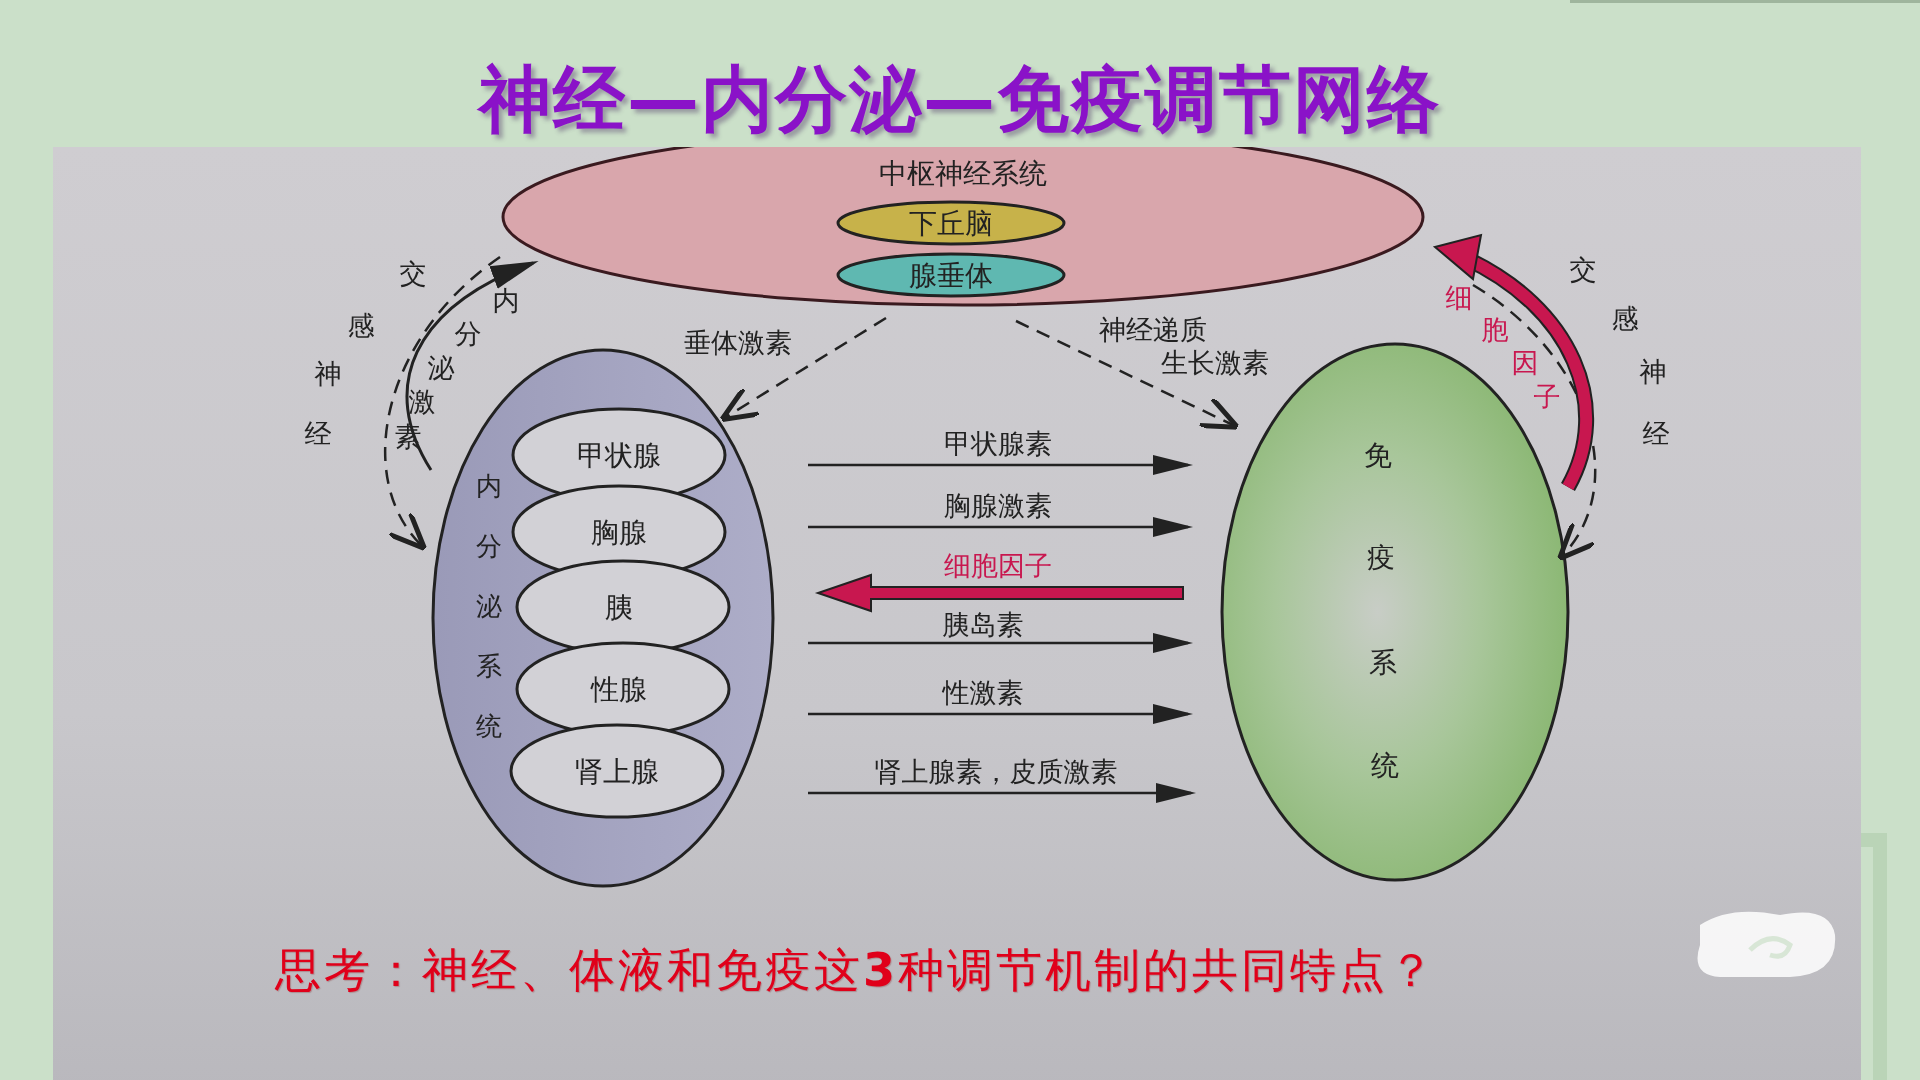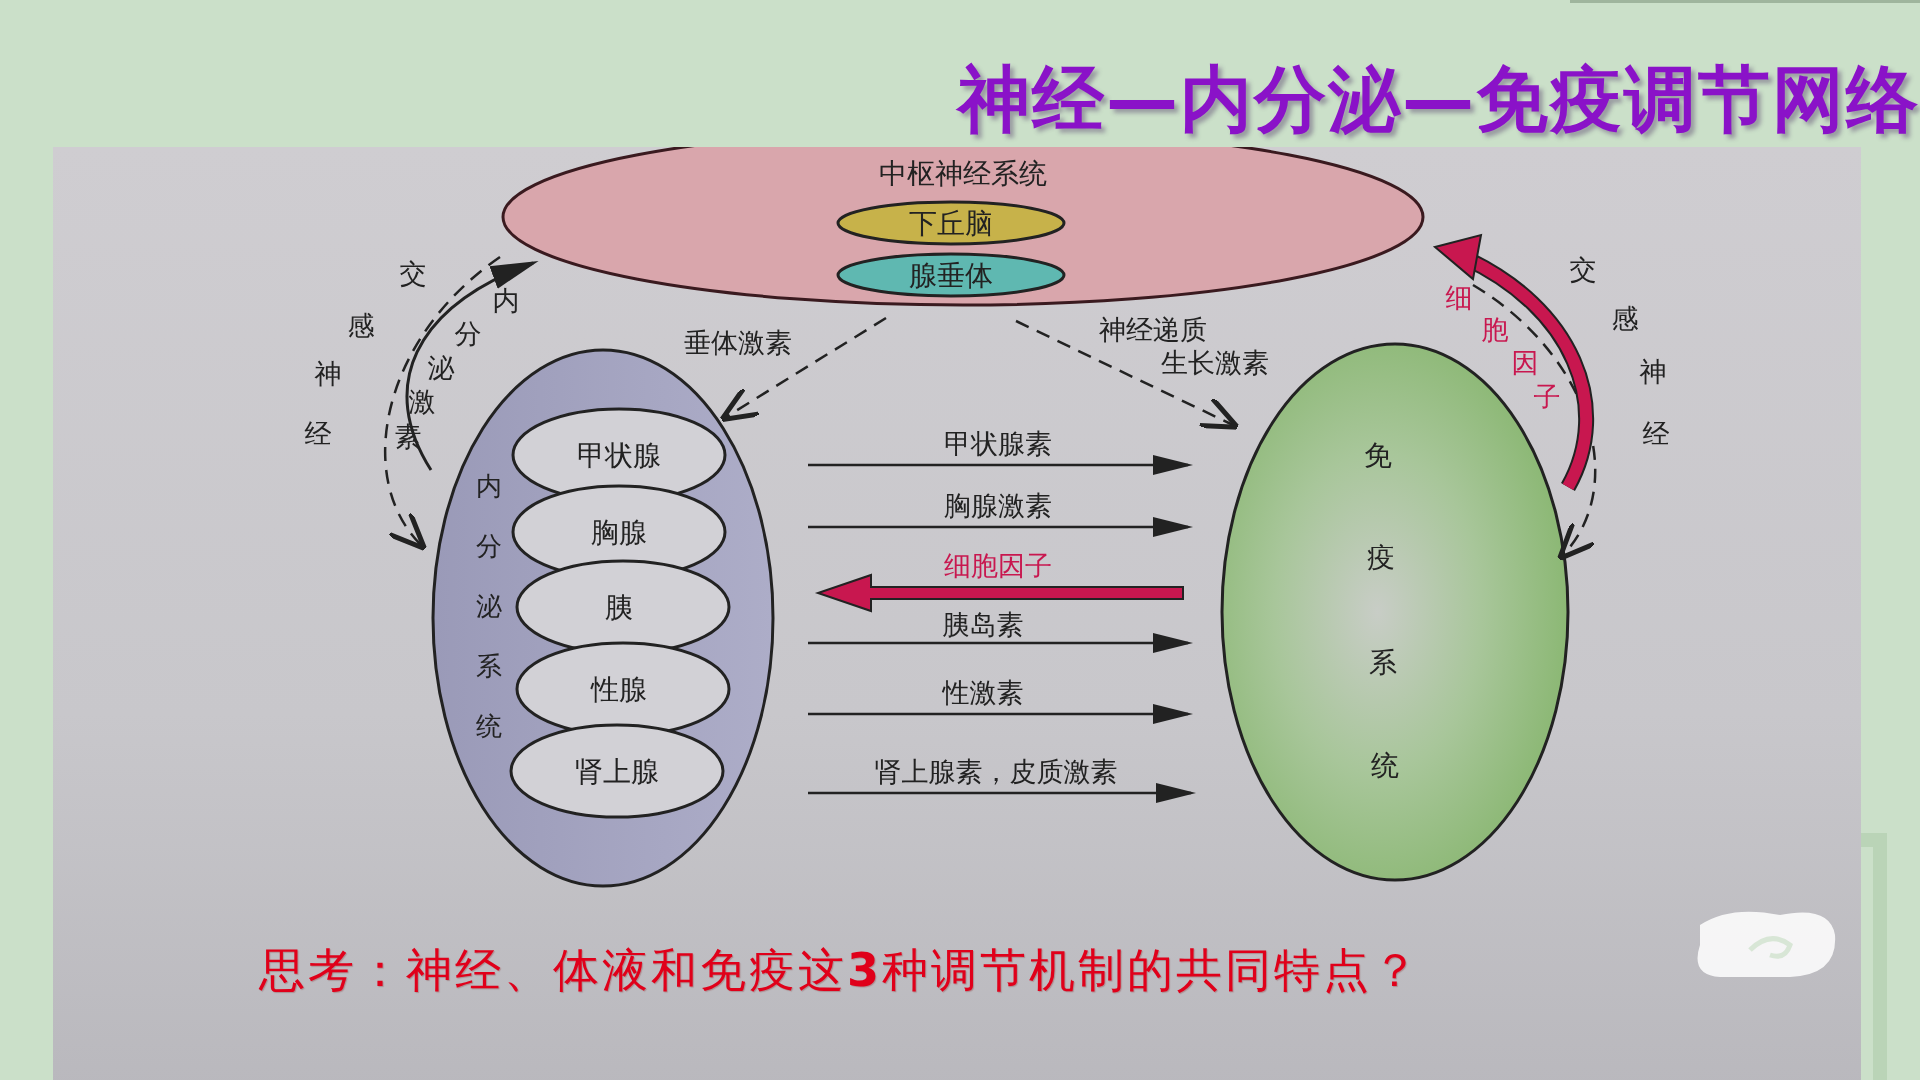--- a/index.html
+++ b/index.html
@@ -1,23 +1,23 @@
 <!DOCTYPE html>
 <html><head>
 <meta charset="utf-8">
 <style>
   html,body{margin:0;padding:0;}
   body{width:1920px;height:1080px;overflow:hidden;background:#cbe0c9;position:relative;font-family:"DejaVu Sans","Liberation Sans",sans-serif;}
   .topbar{position:absolute;left:1570px;top:0;width:350px;height:3px;background:#9fb59d;}
   .bg-ornament{position:absolute;right:0;bottom:0;width:300px;height:380px;opacity:0.35;}
-  .title{position:absolute;left:0;width:1920px;top:52px;text-align:right;font-size:72px;font-weight:bold;color:#8a12c8;letter-spacing:2px;text-shadow:4px 4px 4px rgba(90,70,110,0.45);font-family:"DejaVu Sans",sans-serif;}
+  .title{position:absolute;left:0;width:1920px;top:52px;text-align:center;font-size:72px;font-weight:bold;color:#8a12c8;letter-spacing:2px;text-shadow:4px 4px 4px rgba(90,70,110,0.45);font-family:"DejaVu Sans",sans-serif;}
   .panel{position:absolute;left:53px;top:147px;width:1808px;height:946px;background:linear-gradient(180deg,#cfcdd1 0%,#c8c7cb 60%,#b9b8bd 100%);}
   .panel svg{position:absolute;left:0;top:0;}
   .svgtext{font-family:"DejaVu Serif","Liberation Serif",serif;fill:#222;}
-  .question{position:absolute;left:0;width:1680px;top:940px;text-align:center;font-size:46px;color:#e0001a;font-family:"DejaVu Serif","Liberation Serif",serif;letter-spacing:3px;text-shadow:1px 1px 1px rgba(120,0,0,0.25);}
+  .question{position:absolute;left:0;width:1680px;top:940px;text-align:center;font-size:46px;color:#e0001a;font-family:"DejaVu Serif","Liberation Serif",serif;letter-spacing:3px;text-shadow:1px 1px 1px rgba(120,0,0,0.25);padding-left:16px;}
   .question b{font-family:"DejaVu Sans",sans-serif;}
   .cloud{position:absolute;left:1690px;top:905px;width:150px;height:80px;}
 </style>
 </head>
 <body>
 
 <div class="topbar"></div>
 
 <svg class="bg-ornament" viewBox="0 0 300 380">
   <g fill="none" stroke="#9bbf96" stroke-width="14">

